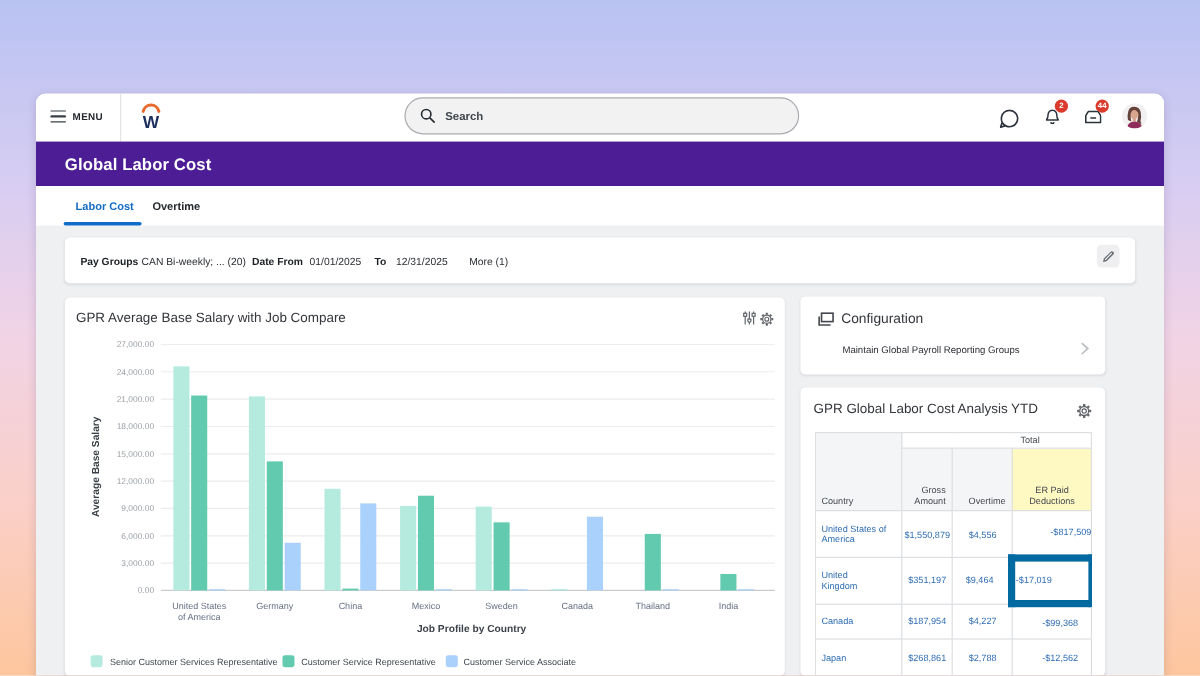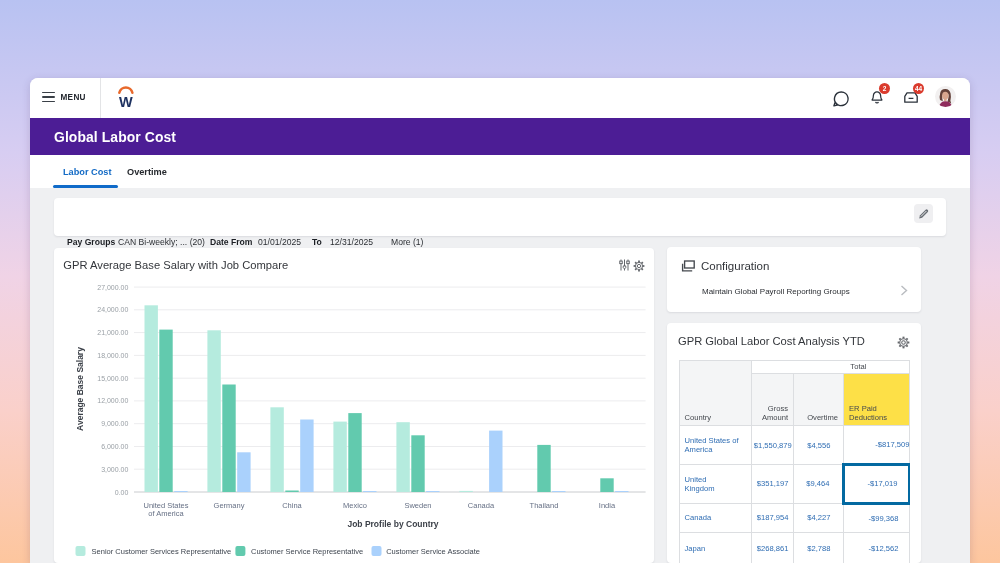--- a/index.html
+++ b/index.html
@@ -32,21 +32,21 @@
 .bluebar h1 { position:absolute; left:24px; top:10.5px; font-size:13.9px; font-weight:bold; color:#fff; letter-spacing:.1px; }
 
 .tabs { position:absolute; left:0; top:77px; width:940px; height:33px; background:#fff; }
 .tab { position:absolute; top:11.5px; font-size:9.2px; font-weight:bold; }
 .tab1 { left:33px; color:#146bc5; }
 .tab2 { left:97px; color:#26292e; }
 .tabline { position:absolute; left:23px; top:30px; width:64.5px; height:3px; background:#106bc9; border-radius:2px; }
 
 .card { position:absolute; background:#fff; border-radius:4px; box-shadow:0 1px 2px rgba(40,40,60,.10); }
 .filter { left:24px; top:120px; width:892px; height:38px; font-size:8.6px; color:#2b2e33; }
-.filter .in { position:absolute; top:15px; white-space:nowrap;margin-top:24px; }
+.filter .in { position:absolute; top:15px; white-space:nowrap; }
 .filter b { color:#1c1f24; }
 .pencilbtn { position:absolute; left:860px; top:6px; width:19px; height:19px; background:#efeff1; border-radius:4px; }
 
 .chartcard { left:24px; top:170px; width:600px; height:315px; }
 .ctitle { position:absolute; left:9.3px; top:11px; font-size:11.2px; color:#33363b; }
 
 .configcard { left:637px; top:169px; width:254px; height:65px; }
 .cfgtitle { position:absolute; left:34px; top:13px; font-size:11.5px; color:#33363b; }
 .cfglink { position:absolute; left:35px; top:40px; font-size:8px; color:#2b2e33; }
 .analysiscard { left:637px; top:245px; width:254px; height:240px; }
@@ -63,20 +63,27 @@
         <div></div>
         <div></div>
       </div>
     <div class="menutxt">MENU</div>
     <div class="tb-div"></div>
     <div class="logo">
       <svg width="22" height="24" viewBox="0 0 22 24">
         <path d="M 4.3 7.8 A 6.7 6.7 0 0 1 17.4 7.8" fill="none" stroke="#e8692c" stroke-width="2.5" stroke-linecap="round"></path>
         <text x="10.8" y="21.8" text-anchor="middle" font-size="14.5" font-weight="bold" fill="#1d3160">W</text>
       </svg>
+    </div>
+    <div class="search">
+      <svg width="13" height="13" viewBox="0 0 13 13">
+          <circle cx="5.2" cy="5.2" r="3.9" fill="none" stroke="#262b31" stroke-width="1.35"></circle>
+          <line x1="8.2" y1="8.2" x2="11.8" y2="11.8" stroke="#262b31" stroke-width="1.35" stroke-linecap="round"></line>
+        </svg>
+      <span>Search</span>
     </div>
 
     <svg class="icn" style="left:802.5px; top:12.5px" width="16" height="16" viewBox="0 0 16 16">
       <path d="M 8.2 1 a 6.8 6.8 0 1 1 -6 9.9 l -1.3 4 l 4.2 -1.1 a 6.8 6.8 0 0 1 3.1 -12.8 z" fill="none" stroke="#2b323b" stroke-width="1.4" stroke-linejoin="round"></path>
     </svg>
 
     <svg class="icn" style="left:840.5px; top:12.5px" width="12" height="13" viewBox="0 0 12 13">
       <path d="M 6 0.9 a 3.6 3.6 0 0 1 3.6 3.6 c 0 2.6 .6 3.6 1.3 4.5 H 1.1 c .7 -.9 1.3 -1.9 1.3 -4.5 A 3.6 3.6 0 0 1 6 0.9 z" fill="none" stroke="#2b323b" stroke-width="1.25" stroke-linejoin="round"></path>
       <path d="M 4.6 10.9 a 1.45 1.45 0 0 0 2.8 0" fill="none" stroke="#2b323b" stroke-width="1.25"></path>
     </svg>
@@ -261,33 +268,33 @@
             <col style="width:66.5px">
           </colgroup>
           <tbody>
             <tr style="height:11.3px">
               <td rowspan="2" style="background:#f4f5f6;border:1px solid #dcdee1;vertical-align:bottom;padding:3px 5px;color:#45494f;">Country</td>
               <td colspan="3" style="border:1px solid #dcdee1;text-align:center;color:#45494f;padding:1px 0 2px 55px;">Total</td>
             </tr>
             <tr style="height:52px">
               <td style="background:#f4f5f6;border:1px solid #dcdee1;vertical-align:bottom;text-align:right;padding:3px 5px;color:#45494f;">Gross Amount</td>
               <td style="background:#f4f5f6;border:1px solid #dcdee1;vertical-align:bottom;text-align:right;padding:3px 5px;color:#45494f;">Overtime</td>
-              <td style="background:#fde047;border:1px solid #dcdee1;vertical-align:bottom;text-align:left;padding:3px 5px;color:#45494f;">ER Paid Deductions</td>
+              <td style="background:#fef9c3;border:1px solid #dcdee1;vertical-align:bottom;text-align:center;padding:3px 5px;color:#45494f;">ER Paid Deductions</td>
             </tr>
             <tr style="height:39.2px">
               <td style="border:1px solid #dcdee1;padding:2px 5px;color:#2f6db3;">United States of<br>America</td>
               <td style="border:1px solid #dcdee1;text-align:center;color:#2f6db3;">$1,550,879</td>
               <td style="border:1px solid #dcdee1;text-align:right;padding-right:12.5px;color:#2f6db3;">$4,556</td>
               <td style="border:1px solid #dcdee1;text-align:right;color:#2f6db3;">-$817,509</td>
             </tr>
             <tr style="height:38.4px">
               <td style="border:1px solid #dcdee1;padding:2px 5px;color:#2f6db3;">United<br>Kingdom</td>
               <td style="border:1px solid #dcdee1;text-align:center;color:#2f6db3;">$351,197</td>
               <td style="border:1px solid #dcdee1;text-align:right;padding-right:12.5px;color:#2f6db3;">$9,464</td>
-              <td style="border:3px solid #0369a1;text-align:right;padding-right:11px;color:#2f6db3;">-$17,019</td>
+              <td style="border:6px solid #0369a1;text-align:left;padding-right:11px;color:#2f6db3;">-$17,019</td>
             </tr>
             <tr style="height:29.6px">
               <td style="border:1px solid #dcdee1;padding:2px 5px;color:#2f6db3;">Canada</td>
               <td style="border:1px solid #dcdee1;text-align:center;color:#2f6db3;">$187,954</td>
               <td style="border:1px solid #dcdee1;text-align:right;padding-right:12.5px;color:#2f6db3;">$4,227</td>
               <td style="border:1px solid #dcdee1;text-align:right;padding-right:11px;color:#2f6db3;">-$99,368</td>
             </tr>
             <tr style="height:31px">
               <td style="border:1px solid #dcdee1;padding:2px 5px;color:#2f6db3;">Japan</td>
               <td style="border:1px solid #dcdee1;text-align:center;color:#2f6db3;">$268,861</td>

